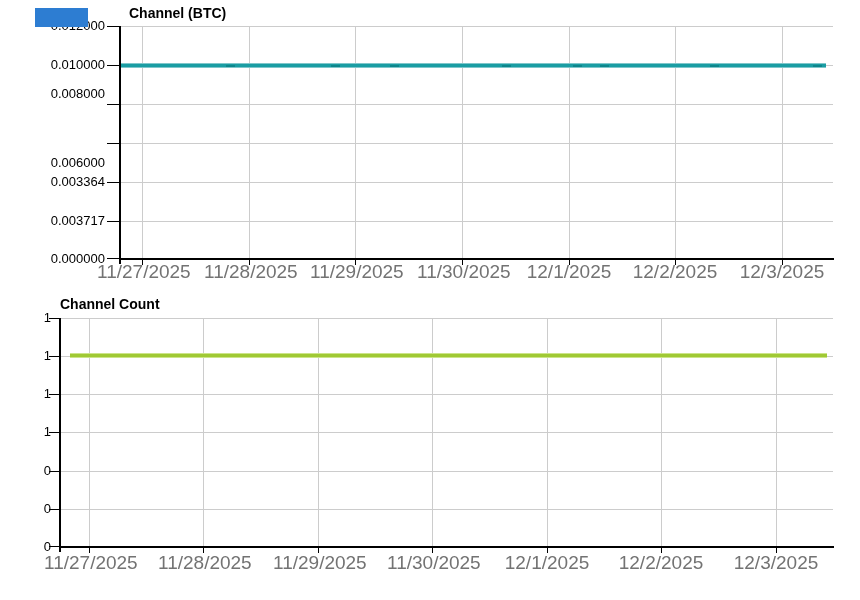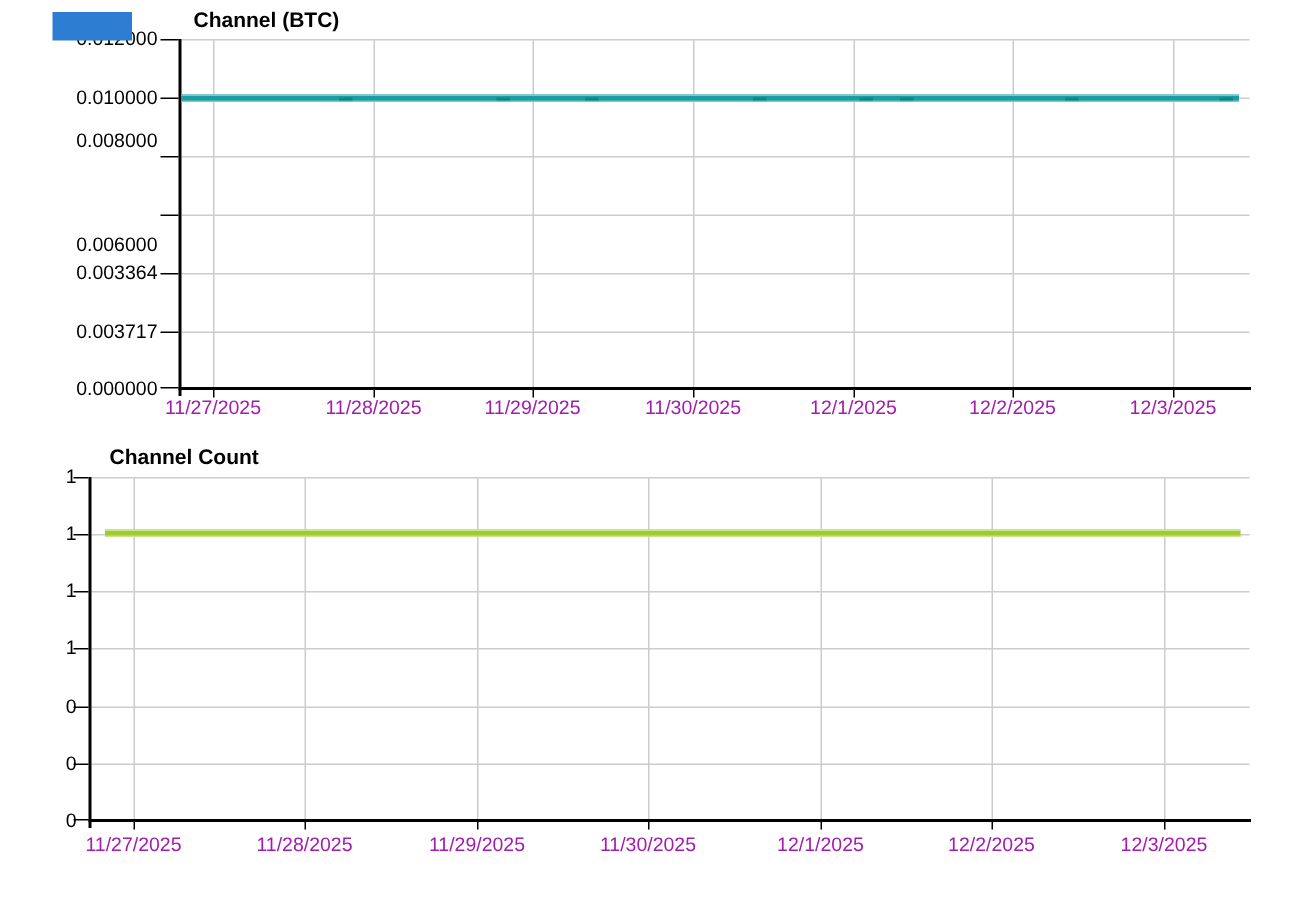--- a/index.html
+++ b/index.html
@@ -1,20 +1,20 @@
 <!DOCTYPE html>
 <html><head>
 <meta charset="utf-8">
 <style>
   html,body{margin:0;padding:0;background:#ffffff;}
   #screen{position:relative;width:860px;height:600px;background:#ffffff;overflow:hidden;
           font-family:"Liberation Sans",sans-serif;color:#000;}
   .title{position:absolute;font-size:14px;font-weight:bold;color:#000;white-space:nowrap;}
   .ylab{position:absolute;height:16px;line-height:16px;font-size:13px;text-align:right;color:#000;}
-  .xlab{position:absolute;height:16px;line-height:16px;font-size:13px;text-align:center;width:90px;color:#a21caf;}
+  .xlab{position:absolute;height:16px;line-height:16px;font-size:19px;text-align:center;width:90px;color:#737373;}
   .axis{position:absolute;background:#000;}
   .vgrid{position:absolute;width:1px;background:#cccccc;}
   .hgrid{position:absolute;height:1px;background:#cccccc;}
   .ytick{position:absolute;height:1px;background:#000;}
   .xtick{position:absolute;width:1px;height:5px;background:#000;}
   .plot{position:absolute;background:transparent;}
   .series-line{position:absolute;height:3px;}
   .line-capacity{background:#1a9da3;border-top:1px solid #7fc6ca;border-bottom:1px solid #7fc6ca;}
   .line-channel{background:#a0c934;border-top:1px solid #cce489;border-bottom:1px solid #cce489;}
   .marker{position:absolute;top:1px;width:9px;height:2px;background:#0d868c;}
@@ -85,21 +85,21 @@
   <div class="xtick" style="left:782px;top:260px;"></div>
 
   <div class="xlab" style="left:97px;top:264px;">11/27/2025</div>
   <div class="xlab" style="left:204px;top:264px;">11/28/2025</div>
   <div class="xlab" style="left:310px;top:264px;">11/29/2025</div>
   <div class="xlab" style="left:417px;top:264px;">11/30/2025</div>
   <div class="xlab" style="left:524px;top:264px;">12/1/2025</div>
   <div class="xlab" style="left:630px;top:264px;">12/2/2025</div>
   <div class="xlab" style="left:737px;top:264px;">12/3/2025</div>
 
-  <div class="title" style="left:73px;top:296px;">Channel Count</div>
+  <div class="title" style="left:60px;top:296px;">Channel Count</div>
 
   <div class="ylab" style="left:20px;width:31px;top:310px;">1</div>
   <div class="ylab" style="left:20px;width:31px;top:348px;">1</div>
   <div class="ylab" style="left:20px;width:31px;top:386px;">1</div>
   <div class="ylab" style="left:20px;width:31px;top:424px;">1</div>
   <div class="ylab" style="left:20px;width:31px;top:463px;">0</div>
   <div class="ylab" style="left:20px;width:31px;top:501px;">0</div>
   <div class="ylab" style="left:20px;width:31px;top:539px;">0</div>
 
   <div class="ytick" style="left:49px;width:10px;top:318px;"></div>

